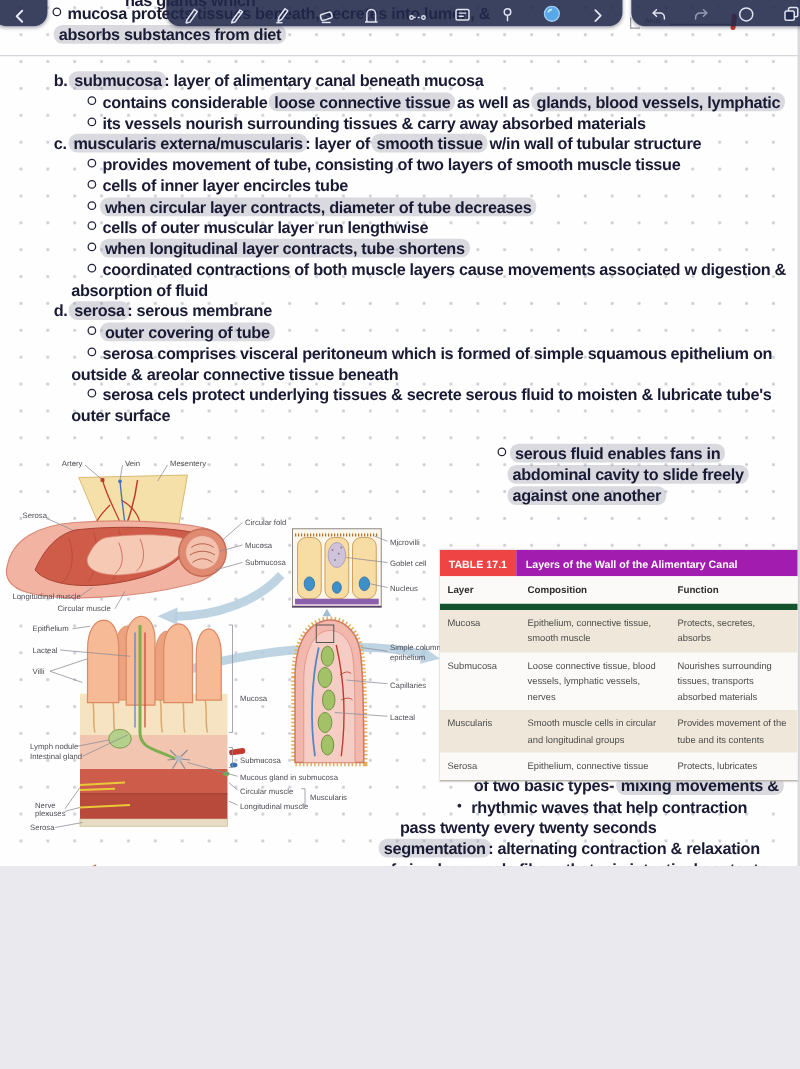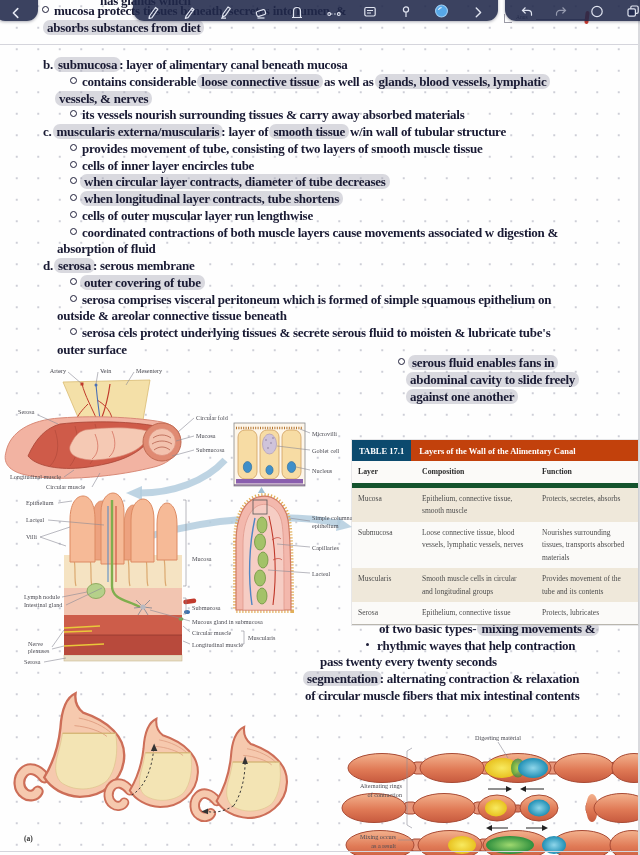--- a/index.html
+++ b/index.html
@@ -1,17 +1,17 @@
 <!DOCTYPE html>
 <html><head>
 <meta charset="utf-8">
 <style>
   html,body{margin:0;padding:0;background:#e9e9ee}
-  #stage{position:relative;width:640px;height:855px;background:#fefefe;overflow:hidden;
-         font-family:Liberation Serif, serif}
+  #stage{position:relative;width:640px;height:693px;background:#fefefe;overflow:hidden;
+         font-family:Liberation Sans, sans-serif}
   .dotgrid{position:absolute;inset:0;
     background-image:radial-gradient(circle,#cdced6 1px,transparent 1.35px);
     background-size:21.5px 21.5px;background-position:6px 17px;pointer-events:none}
   .edge-r{position:absolute;top:0;right:0;width:2px;height:100%;background:#d9dade}
   .sep{position:absolute;left:0;right:0;height:1px;background:#d5d5dc}
 
   
   .nline{white-space:nowrap;font-size:13px;font-weight:600;letter-spacing:-0.25px;
          color:#191a33;line-height:16.75px}
   .hl{background:rgba(158,157,174,0.38);border-radius:7px;padding:0 4px;margin:0 -2px}
@@ -47,22 +47,22 @@
       border-left:1px solid #9b9ba6;border-bottom:1px solid #9b9ba6}
   #mini-anus .lbl{position:absolute;left:12px;top:2px;font-size:5.5px;color:#5a5a64}
   #mini-anus .line{position:absolute;left:32px;top:7px;width:50px;height:1px;background:#8d8d99}
   #mini-anus .pill{position:absolute;left:81px;top:-1px;width:4px;height:13px;background:#d23b2f;
       border-radius:2px;transform:rotate(7deg)}
 
   
   #table17{position:absolute;left:352px;top:440px;width:286px;z-index:4;
            box-shadow:0 0 0 1px rgba(190,190,195,.35)}
   .t-titlebar{display:flex;height:21px;font-weight:bold;color:#fff;font-size:8.5px}
-  .t-tag{background:#0c4a6e;display:flex;align-items:center;padding:0 7px;white-space:nowrap}
-  .t-title{background:#c2410c;display:flex;align-items:center;padding:0 8px;flex:1;white-space:nowrap}
+  .t-tag{background:#ef4444;display:flex;align-items:center;padding:0 7px;white-space:nowrap}
+  .t-title{background:#a21caf;display:flex;align-items:center;padding:0 8px;flex:1;white-space:nowrap}
   .t-grid{display:grid;grid-template-columns:64px 120px 1fr;font-size:7.5px;line-height:12.5px;
           color:#4c4c4c;background:#fbfaf8}
   .t-grid .hc{font-weight:bold;color:#2c2c2c;font-size:7.8px;padding:5px 6px 4px;
           border-bottom:5px solid #14532d;background:#fbfaf8}
   .t-cell{padding:5px 8px 4px 6px}
   .beige{background:#efe8da}
   .t-bottom{height:1px;background:#b9b6ae}
 
   .fig{position:absolute;overflow:visible}
   .flabel{font-size:6.2px;fill:#4d4d55}
@@ -78,28 +78,27 @@
 
   <div id="notes-top">
       <div class="nline tb"><span class="ring"></span><span>mucosa protects tissues beneath, secretes into lumen, &amp;</span></div>
       <div class="nline tc"><span class="hl">absorbs substances from diet</span></div>
     </div>
   <div class="sep" style="top:44px"></div>
 
   <div id="notes-main">
       <div class="nline la"><span>b. </span><span class="hl">submucosa</span><span>: layer of alimentary canal beneath mucosa</span></div>
       <div class="nline lb"><span class="ring"></span><span>contains considerable </span><span class="hl">loose connective tissue</span><span> as well as </span><span class="hl">glands, blood vessels, lymphatic</span></div>
-      <div class="nline lc"><span class="hl">vessels, &amp; nerves</span></div>
       <div class="nline lb"><span class="ring"></span><span>its vessels nourish surrounding tissues &amp; carry away absorbed materials</span></div>
       <div class="nline la"><span>c. </span><span class="hl">muscularis externa/muscularis</span><span>: layer of </span><span class="hl">smooth tissue</span><span> w/in wall of tubular structure</span></div>
       <div class="nline lb"><span class="ring"></span><span>provides movement of tube, consisting of two layers of smooth muscle tissue</span></div>
       <div class="nline lb"><span class="ring"></span><span>cells of inner layer encircles tube</span></div>
       <div class="nline lb"><span class="ring"></span><span class="hl">when circular layer contracts, diameter of tube decreases</span></div>
+      <div class="nline lb"><span class="ring"></span><span>cells of outer muscular layer run lengthwise</span></div>
       <div class="nline lb"><span class="ring"></span><span class="hl">when longitudinal layer contracts, tube shortens</span></div>
-      <div class="nline lb"><span class="ring"></span><span>cells of outer muscular layer run lengthwise</span></div>
       <div class="nline lb"><span class="ring"></span><span>coordinated contractions of both muscle layers cause movements associated w digestion &amp;</span></div>
       <div class="nline lc"><span>absorption of fluid</span></div>
       <div class="nline la"><span>d. </span><span class="hl">serosa</span><span>: serous membrane</span></div>
       <div class="nline lb"><span class="ring"></span><span class="hl">outer covering of tube</span></div>
       <div class="nline lb"><span class="ring"></span><span>serosa comprises visceral peritoneum which is formed of simple squamous epithelium on</span></div>
       <div class="nline lc"><span>outside &amp; areolar connective tissue beneath</span></div>
       <div class="nline lb"><span class="ring"></span><span>serosa cels protect underlying tissues &amp; secrete serous fluid to moisten &amp; lubricate tube's</span></div>
       <div class="nline lc"><span>outer surface</span></div>
     </div>
 

